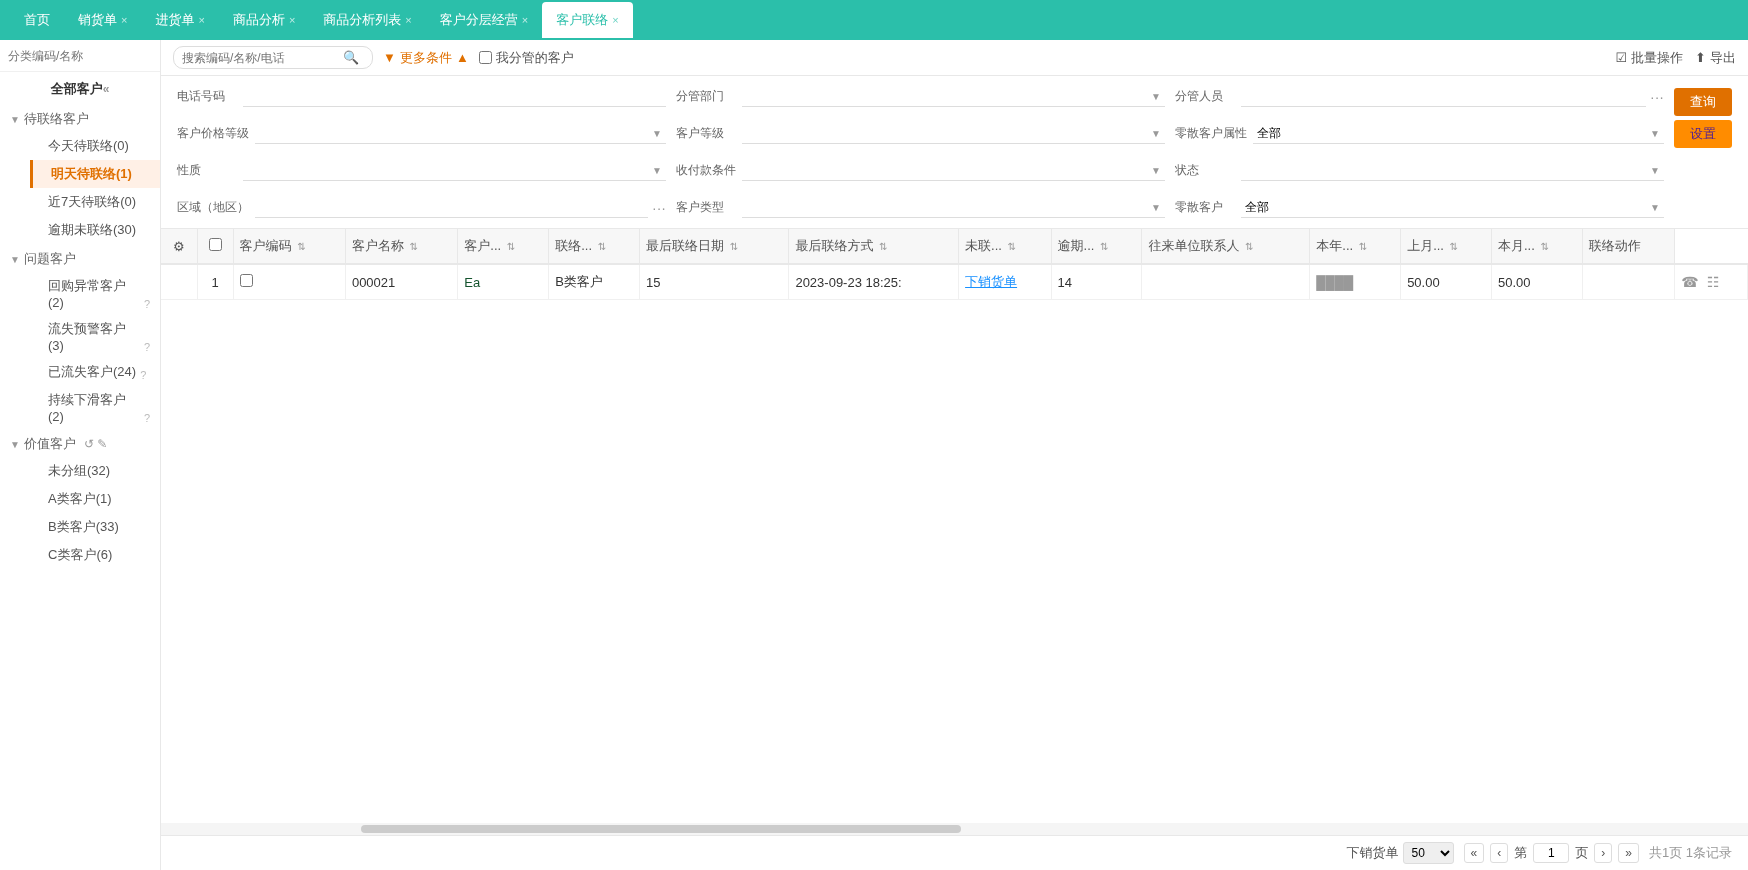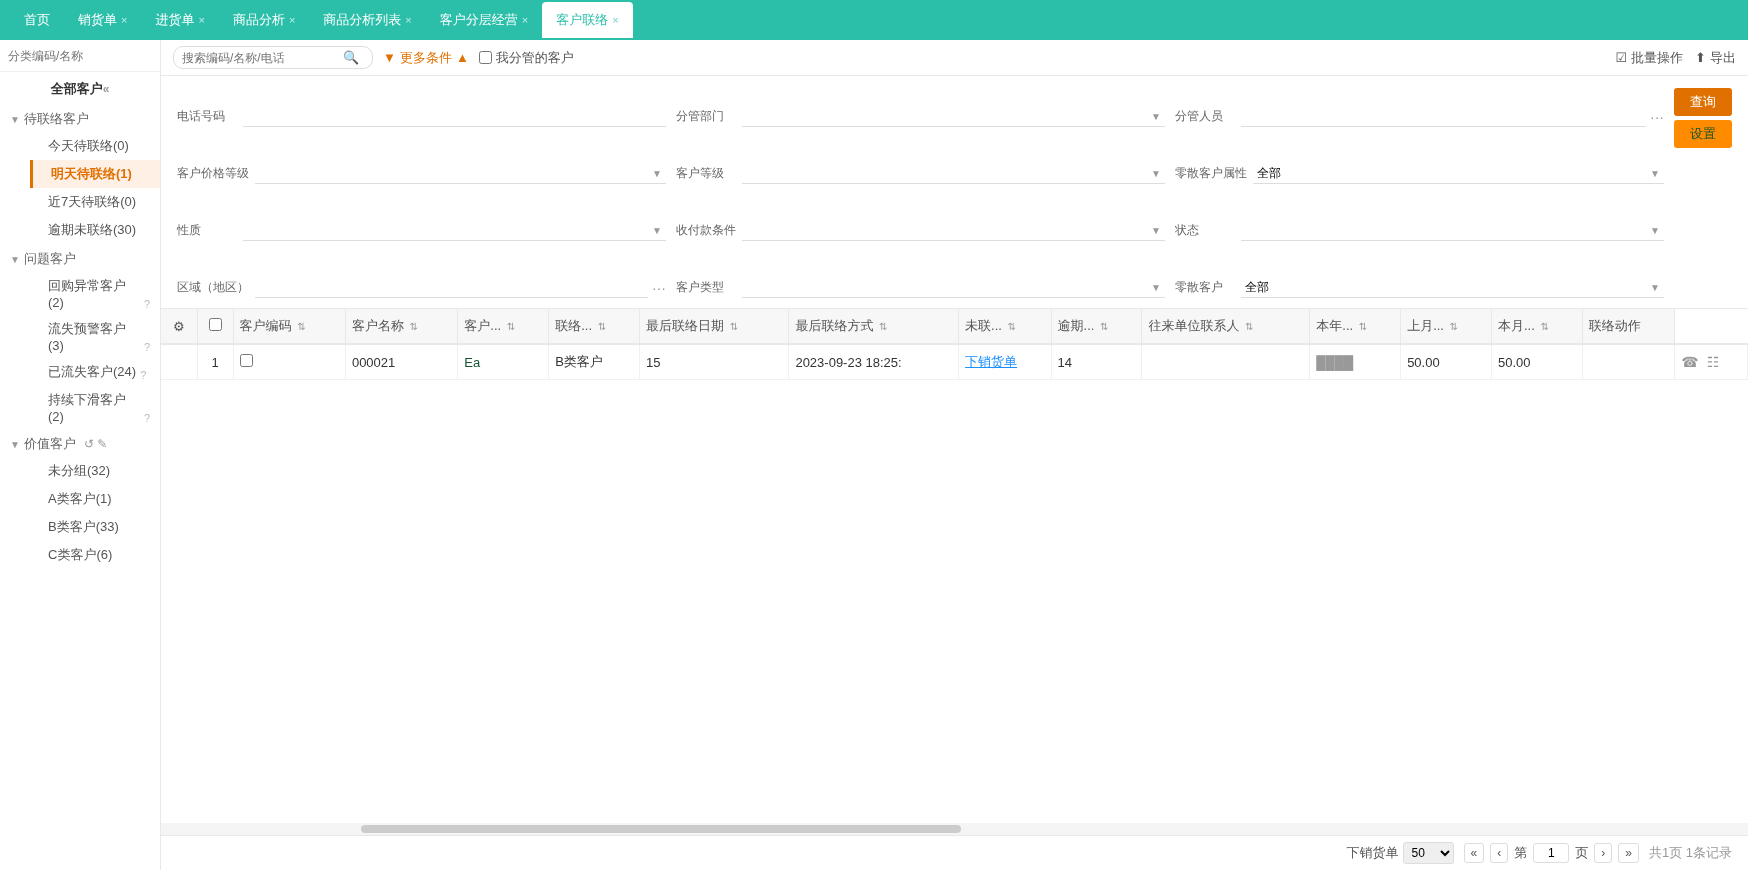--- a/index.html
+++ b/index.html
@@ -191,21 +191,20 @@
     .filter-panel {
       background: #fff;
       padding: 10px 16px;
       border-bottom: 1px solid #e8e8e8;
     }
     .filter-row {
       display: flex;
       align-items: center;
       gap: 10px;
       margin-bottom: 8px;
-      margin-top: 20px;
     }
     .filter-row:last-child { margin-bottom: 0; }
     .filter-field {
       display: flex;
       align-items: center;
       flex: 1;
       min-width: 0;
     }
     .filter-label {
       font-size: 12px;
@@ -258,21 +257,21 @@
       color: #fff;
       border: none;
       border-radius: 3px;
       padding: 5px 16px;
       font-size: 13px;
       cursor: pointer;
       white-space: nowrap;
     }
     .settings-btn {
       background: #ff8c00;
-      color: #14532d;
+      color: #4c1d95;
       border: none;
       border-radius: 3px;
       padding: 5px 16px;
       font-size: 13px;
       cursor: pointer;
       white-space: nowrap;
     }
     .btn-group {
       display: flex;
       flex-direction: column;

